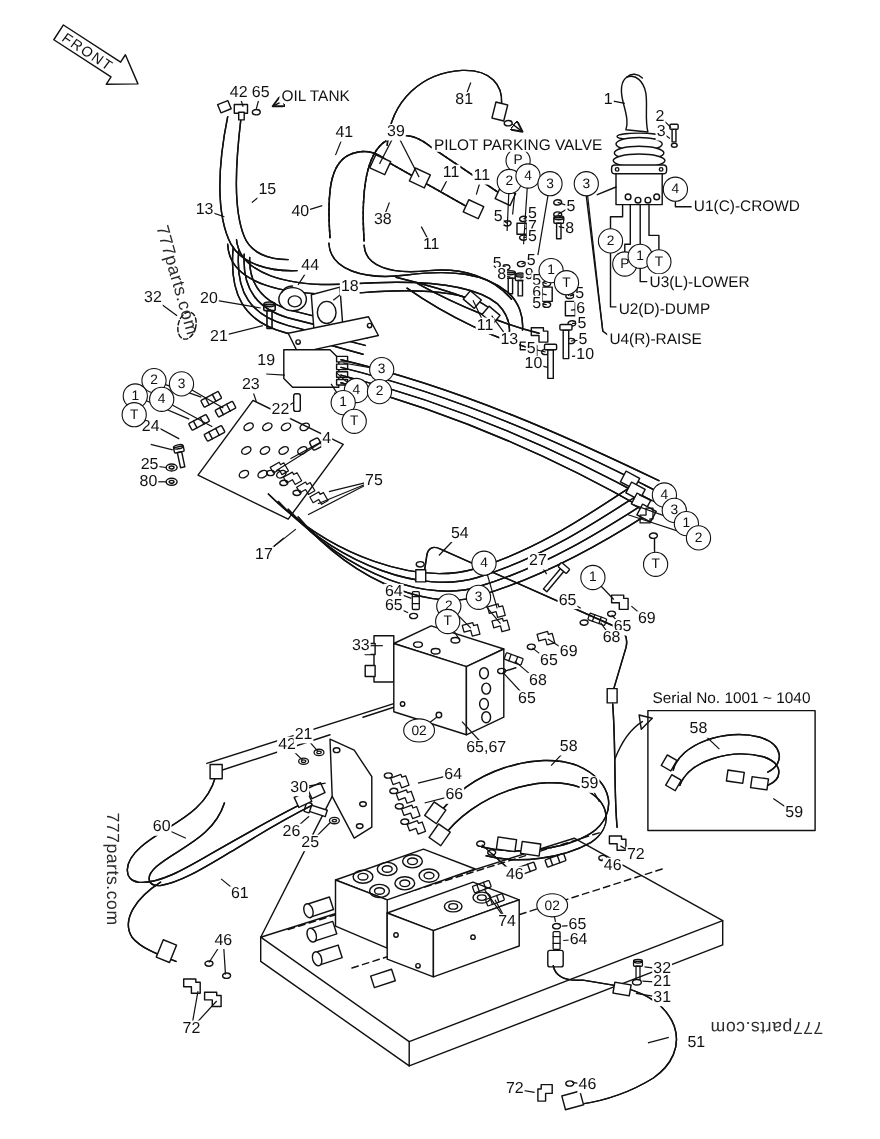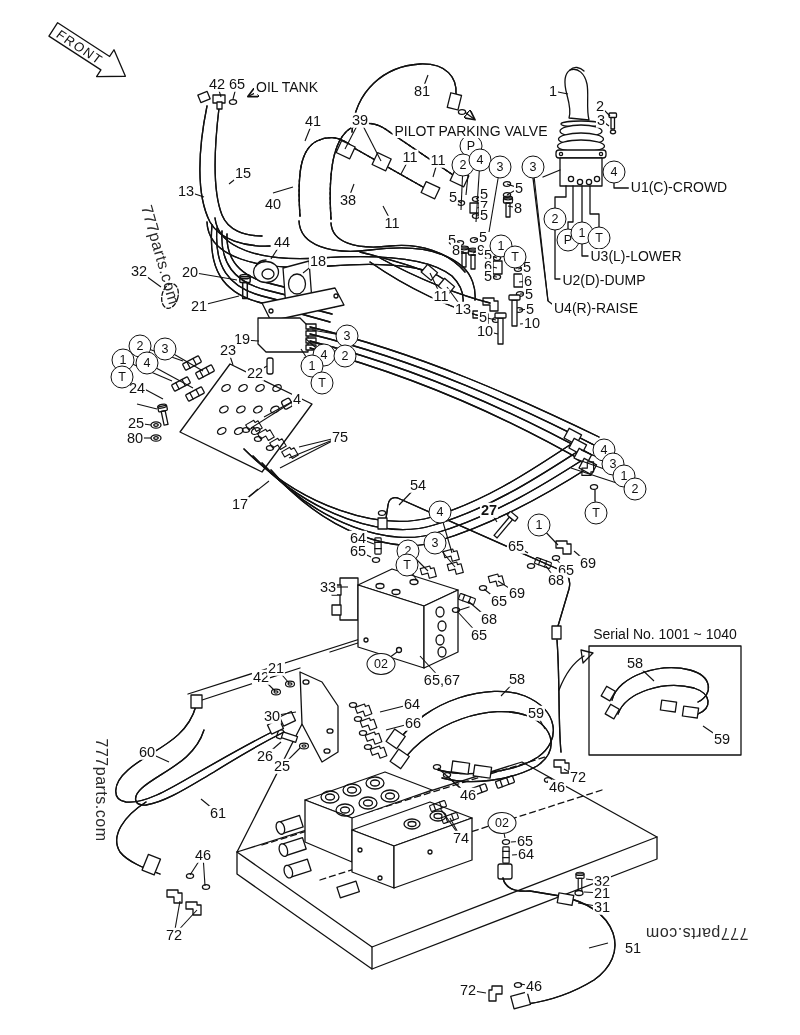--- a/index.html
+++ b/index.html
@@ -584,43 +584,43 @@
     </svg>
 
 <div id="labels">
       <div class="callout" style="left: 217px; top: 84px; text-align: center;">42</div>
       <div class="callout" style="left: 237px; top: 84px;">65</div>
       <div class="callout" style="left: 422px; top: 91px;">81</div>
       <div class="callout" style="left: 313px; top: 121px;">41</div>
       <div class="callout" style="left: 360px; top: 120px;">39</div>
       <div class="callout" style="left: 243px; top: 173px;">15</div>
       <div class="callout" style="left: 186px; top: 191px;">13</div>
-      <div class="callout" style="left: 273px; top: 204px;">40</div>
+      <div class="callout" style="left: 273px; top: 193px;">40</div>
       <div class="callout" style="left: 348px; top: 200px;">38</div>
       <div class="callout" style="left: 410px; top: 157px;">11</div>
       <div class="callout" style="left: 438px; top: 160px;">11</div>
       <div class="callout" style="left: 392px; top: 223px;">11</div>
       <div class="callout" style="left: 441px; top: 296px;">11</div>
       <div class="callout" style="left: 463px; top: 309px;">13</div>
       <div class="callout" style="left: 282px; top: 242px;">44</div>
       <div class="callout" style="left: 318px; top: 261px;">18</div>
       <div class="callout" style="left: 139px; top: 271px;">32</div>
       <div class="callout" style="left: 190px; top: 272px;">20</div>
       <div class="callout" style="left: 199px; top: 306px;">21</div>
-      <div class="callout" style="left: 242px; top: 339px;">19</div>
+      <div class="callout" style="left: 242px; top: 328px;">19</div>
       <div class="callout" style="left: 228px; top: 350px;">23</div>
       <div class="callout" style="left: 255px; top: 373px;">22</div>
       <div class="callout" style="left: 137px; top: 388px;">24</div>
       <div class="callout" style="left: 136px; top: 423px;">25</div>
       <div class="callout" style="left: 135px; top: 438px;">80</div>
       <div class="callout" style="left: 297px; top: 399px;">4</div>
       <div class="callout" style="left: 340px; top: 437px;">75</div>
       <div class="callout" style="left: 240px; top: 504px;">17</div>
       <div class="callout" style="left: 418px; top: 485px;">54</div>
-      <div class="callout" style="left: 489px; top: 510px; font-weight: bold;">27</div>
+      <div class="callout" style="left: 489px; top: 510px;">27</div>
       <div class="callout" style="left: 358px; top: 538px;">64</div>
       <div class="callout" style="left: 358px; top: 551px;">65</div>
       <div class="callout" style="left: 328px; top: 587px;">33</div>
       <div class="callout" style="left: 516px; top: 546px;">65</div>
       <div class="callout" style="left: 588px; top: 563px;">69</div>
       <div class="callout" style="left: 566px; top: 570px;">65</div>
       <div class="callout" style="left: 556px; top: 580px;">68</div>
       <div class="callout" style="left: 517px; top: 593px;">69</div>
       <div class="callout" style="left: 499px; top: 601px;">65</div>
       <div class="callout" style="left: 489px; top: 619px;">68</div>

